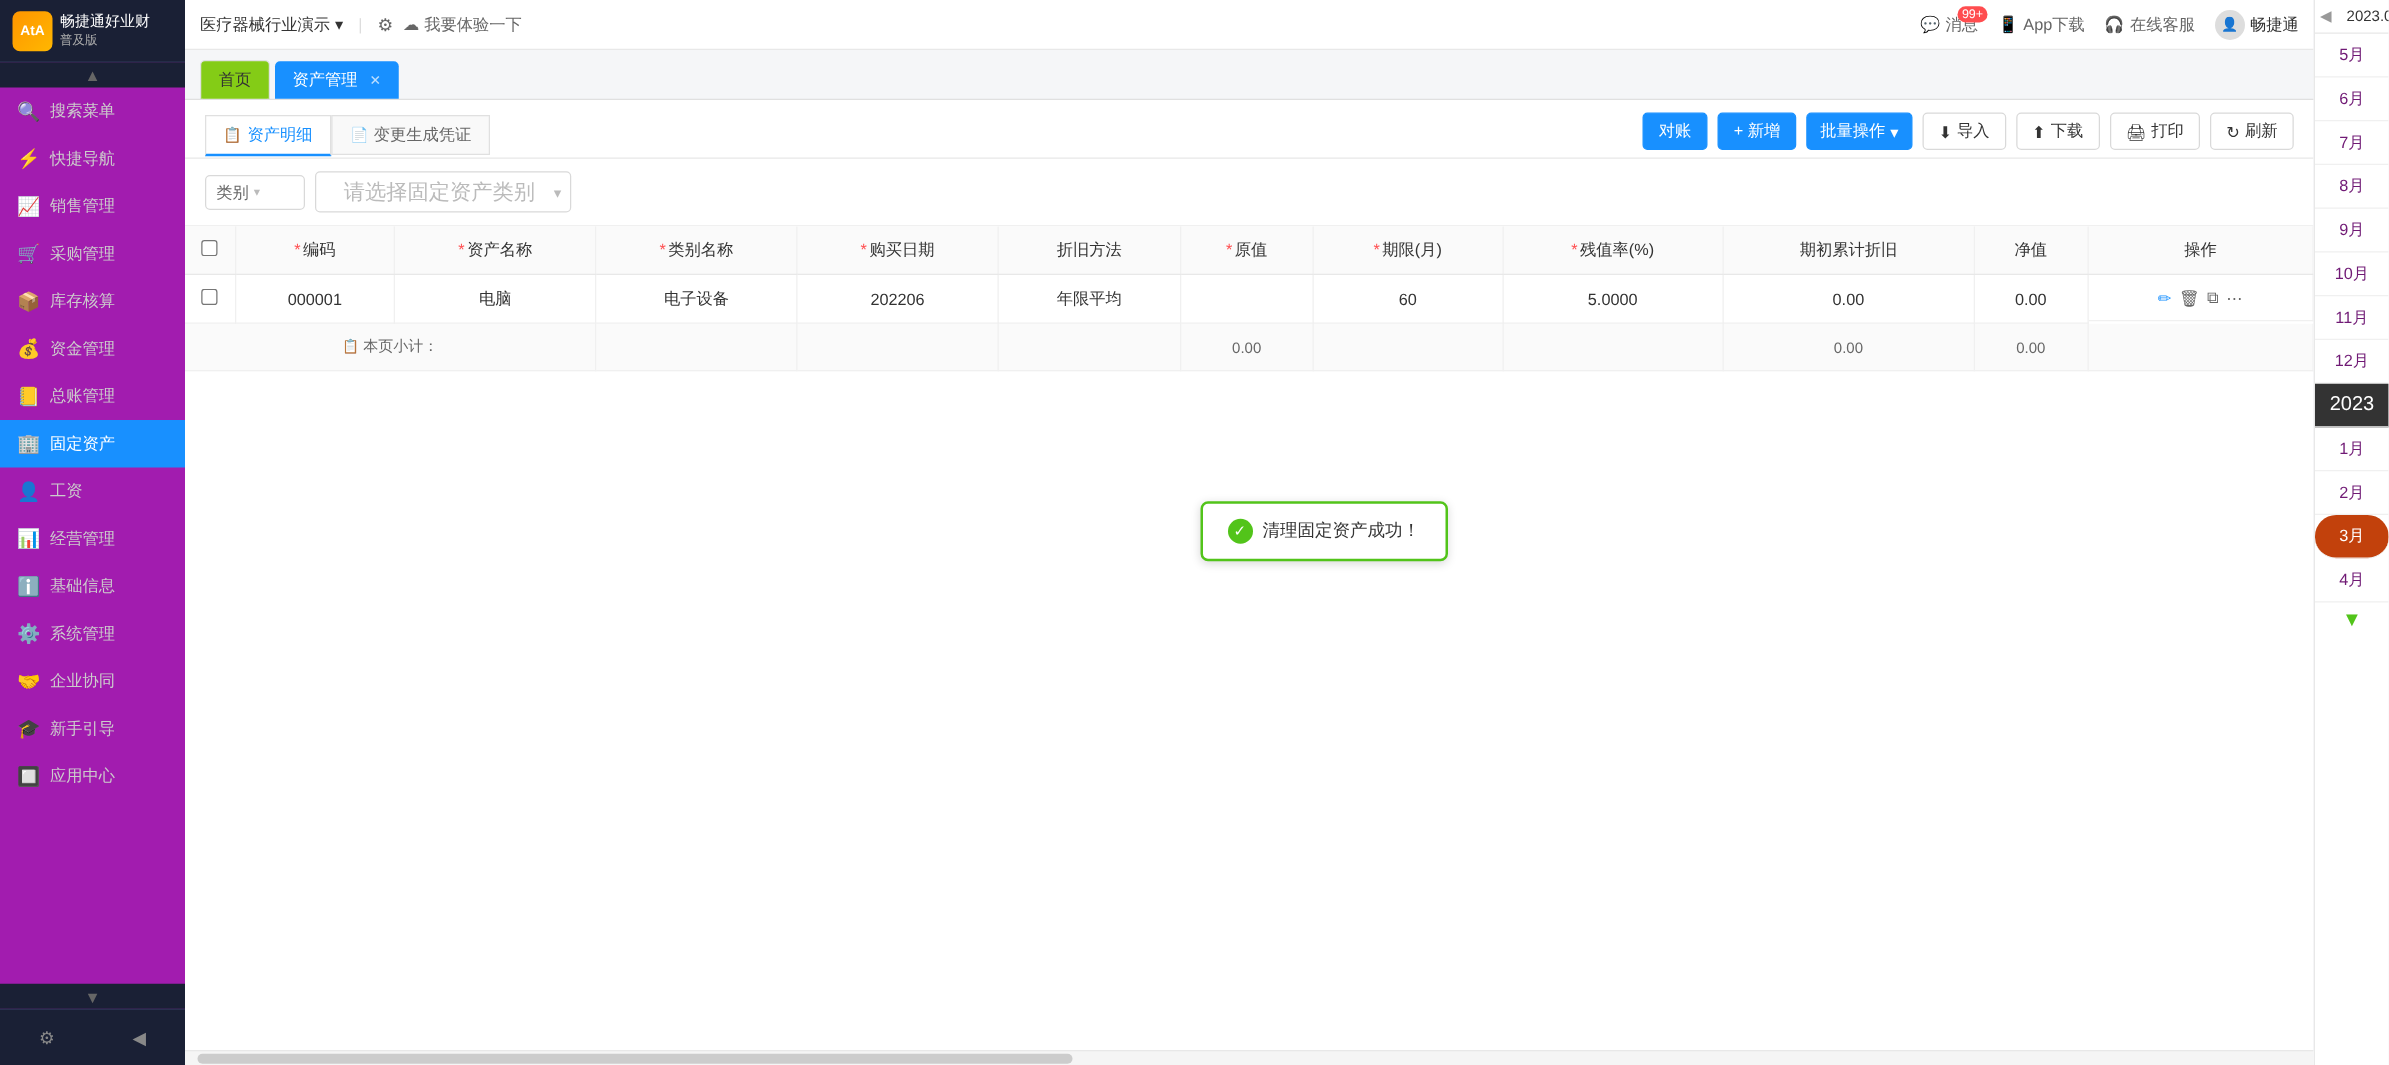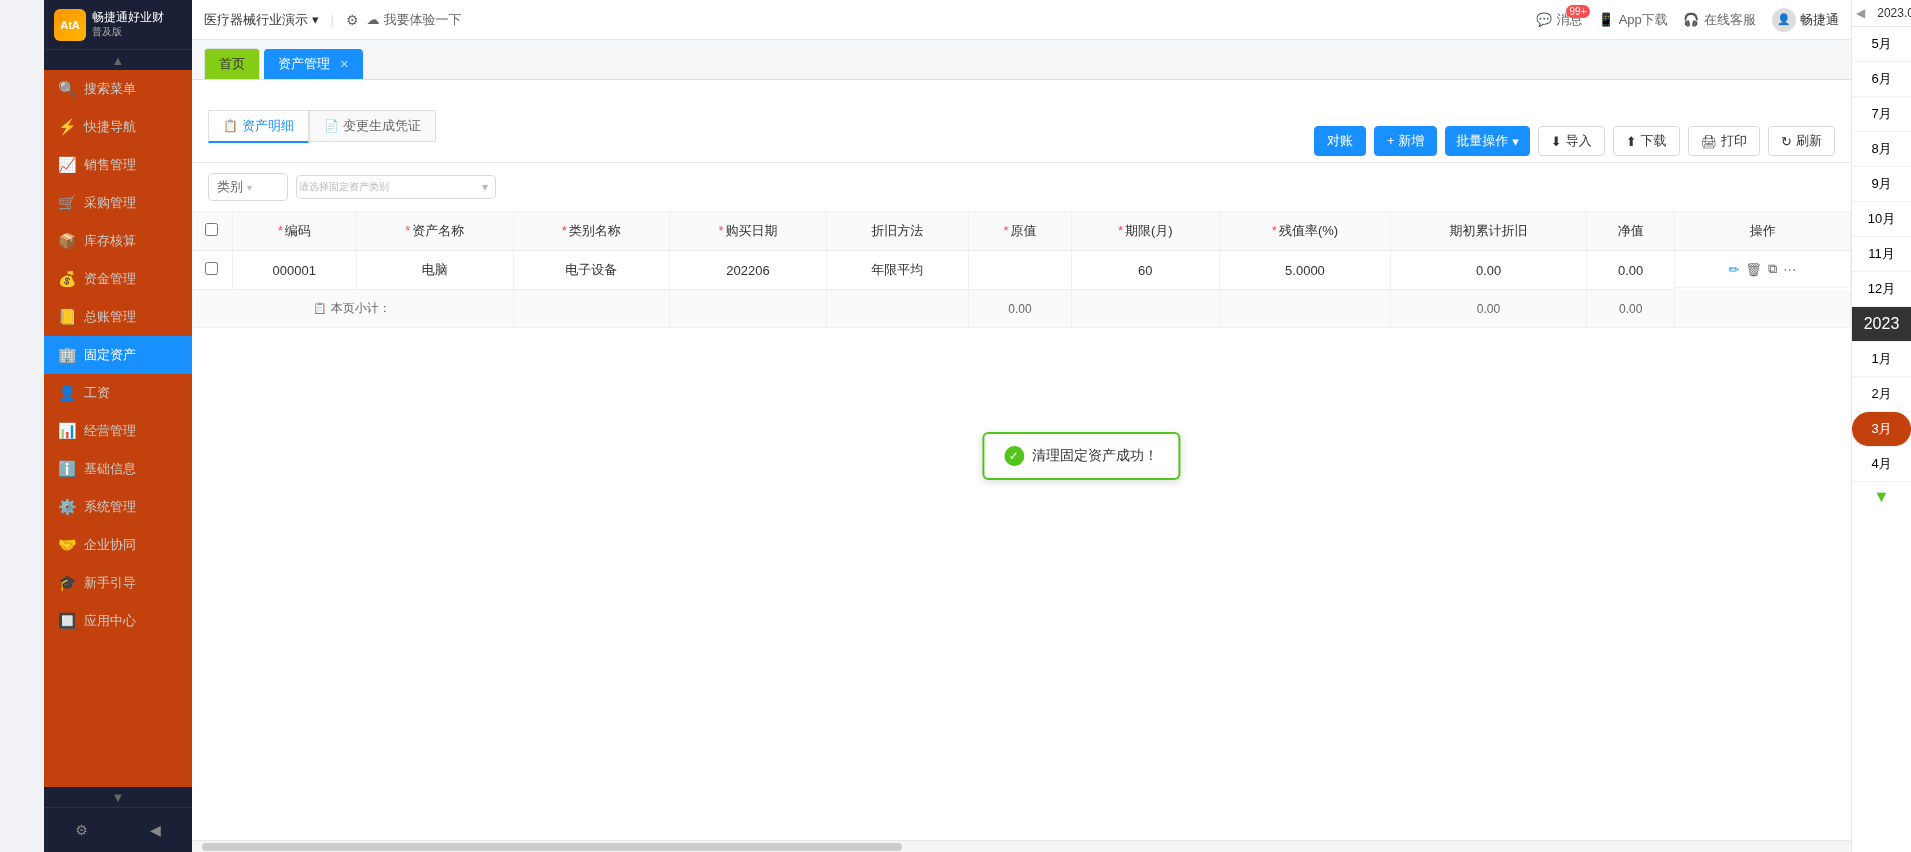--- a/index.html
+++ b/index.html
@@ -1,26 +1,25 @@
 <!DOCTYPE html>
 <html><head>
   <meta charset="utf-8">
   <style>
     * { box-sizing: border-box; margin: 0; padding: 0; }
     body { font-family: 'Microsoft YaHei', Arial, sans-serif; font-size: 13px; background: #f0f2f5; display: flex; height: 852px; overflow: hidden; }
 
     
     .sidebar {
       width: 148px;
-      background: #c2410c;
+      background: #a21caf;
       display: flex;
       flex-direction: column;
       height: 100%;
       flex-shrink: 0;
-      margin-left: 44px;
     }
     .sidebar-logo {
       padding: 8px 10px;
       background: #1a2035;
       display: flex;
       align-items: center;
       gap: 6px;
       border-bottom: 1px solid #2a3050;
       height: 50px;
     }
@@ -195,23 +194,23 @@
       padding: 4px 8px;
       background: white;
       font-size: 13px;
       color: #666;
       cursor: pointer;
       min-width: 80px;
     }
     .select-placeholder {
       border: 1px solid #d9d9d9;
       border-radius: 4px;
-      padding: 4px 28px 4px 2px;
-      background: white;
-      font-size: 10px;
+      padding: 4px 28px 4px 22px;
+      background: white;
+      font-size: 17px;
       color: #bbb;
       cursor: pointer;
       min-width: 200px;
       position: relative;
     }
     .select-arrow { color: #bbb; font-size: 10px; }
 
     .btn {
       padding: 5px 12px;
       border-radius: 4px;
@@ -314,21 +313,21 @@
       border-left: 1px solid #e8e8e8;
       display: flex;
       flex-direction: column;
       overflow: hidden;
       flex-shrink: 0;
     }
     .cal-item {
       padding: 8px 4px;
       text-align: center;
       font-size: 13px;
-      color: #000000;
+      color: #701a75;
       cursor: pointer;
       border-bottom: 1px solid #f0f0f0;
     }
     .cal-item.active {
       background: #c2410c;
       color: white;
       border-radius: 17px;
     }
     .cal-item.year-label {
       background: #333;
@@ -476,21 +475,21 @@
 
     <div class="subtabs">
       <div class="subtab active">
         <span class="subtab-icon">📋</span>
         <span>资产明细</span>
       </div>
       <div class="subtab">
         <span class="subtab-icon">📄</span>
         <span>变更生成凭证</span>
       </div>
-      <div style="margin-left:auto;display:flex;gap:8px;padding-bottom:6px;margin-top:36px;">
+      <div style="margin-left:auto;display:flex;gap:8px;padding-bottom:6px;">
         <button class="btn btn-primary">对账</button>
         <button class="btn btn-primary">+ 新增</button>
         <button class="btn btn-batch">
           <span>批量操作</span>
           <span>▾</span>
         </button>
         <button class="btn">
           <span>⬇</span>
           <span>导入</span>
         </button>

